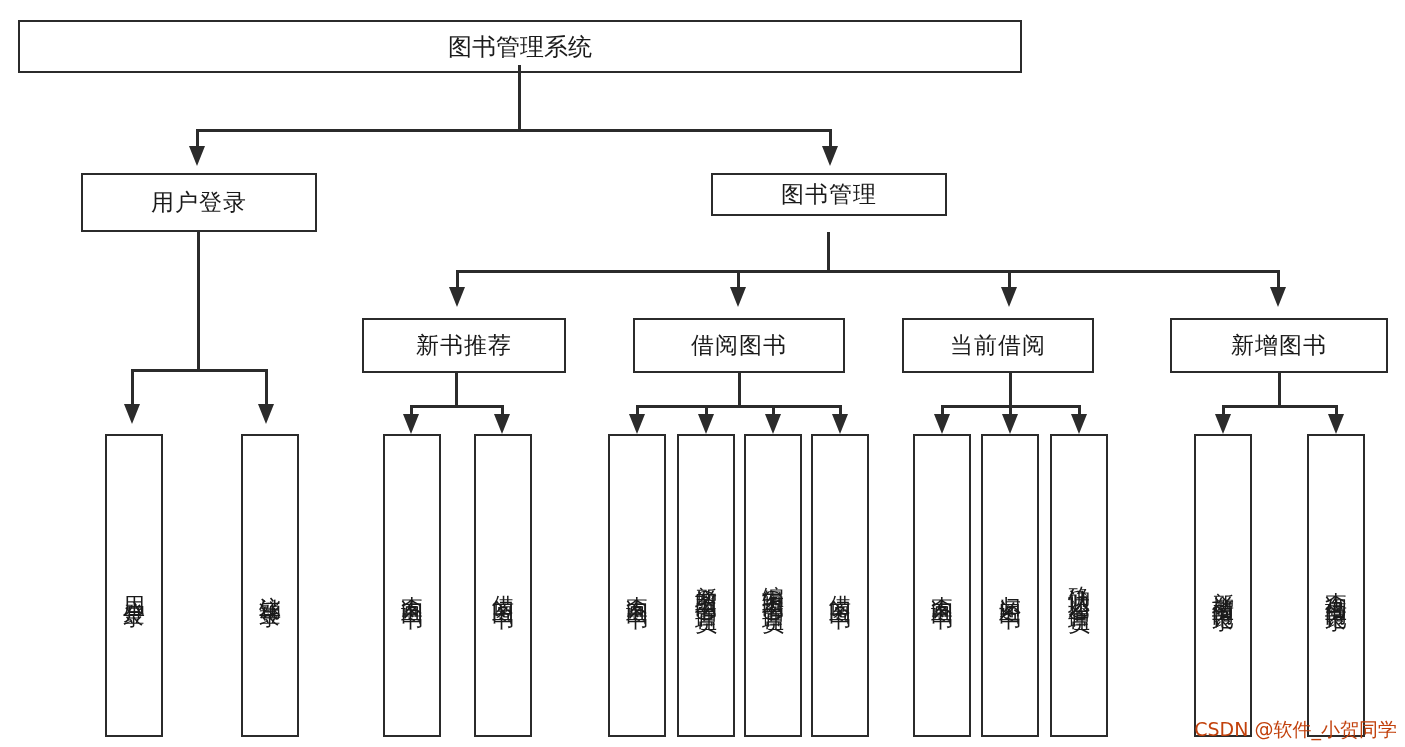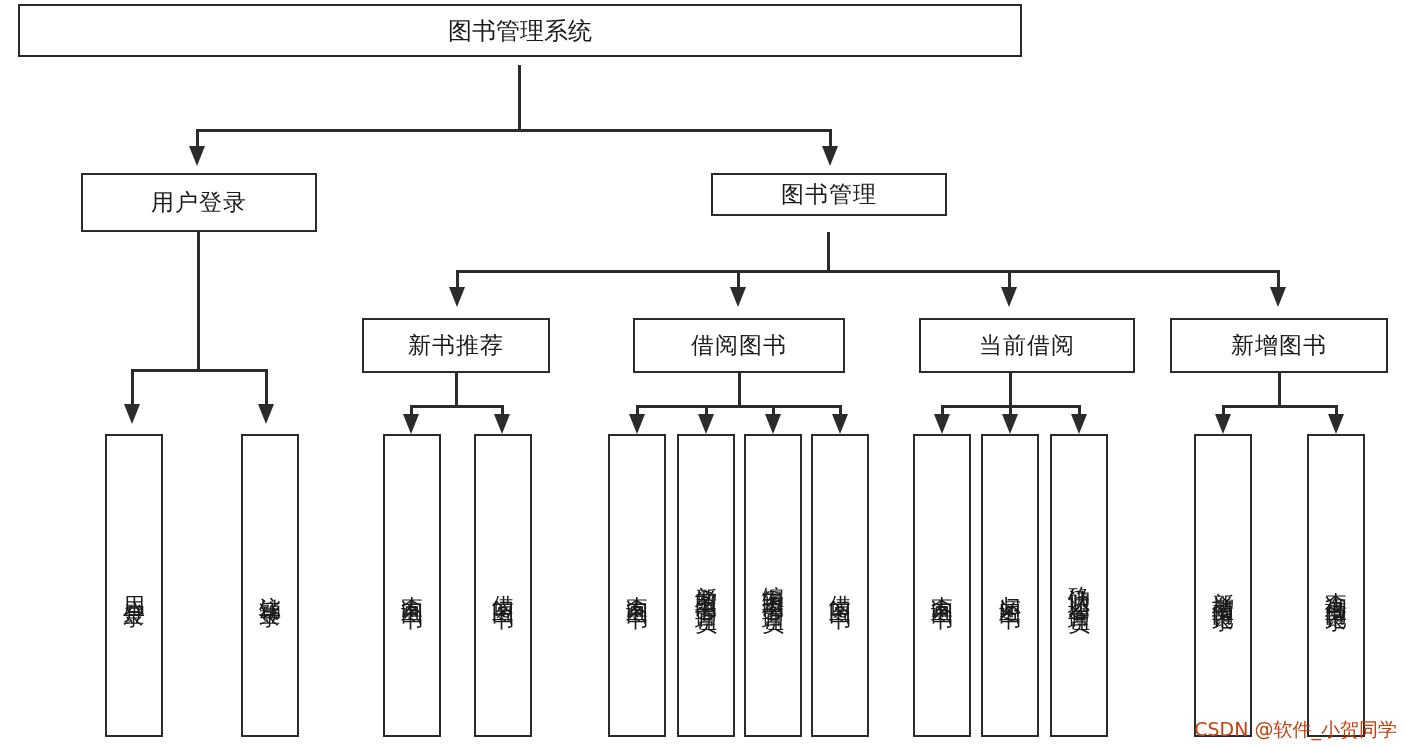--- a/index.html
+++ b/index.html
@@ -74,21 +74,21 @@
     color:#c2410c;
     white-space:nowrap;
     pointer-events:none;
   }
 </style>
 </head>
 <body>
 
 <div id="canvas">
 
-  <div class="node title" style="left:18px;top:4px;width:1004px;height:53px;">
+  <div class="node title" style="left:18px;top:20px;width:1004px;height:53px;">
     <span>图书管理系统</span>
   </div>
 
   <div class="vline" style="left:518px;top:65px;width:3px;height:66px;"></div>
 
   <div class="hline" style="left:196px;top:129px;width:636px;height:3px;"></div>
 
   <div class="vline" style="left:196px;top:129px;width:3px;height:18px;"></div>
   <div class="arrow" style="left:189px;top:146px;"></div>
 
@@ -118,29 +118,29 @@
 
   <div class="vline" style="left:737px;top:270px;width:3px;height:18px;"></div>
   <div class="arrow" style="left:730px;top:287px;"></div>
 
   <div class="vline" style="left:1008px;top:270px;width:3px;height:18px;"></div>
   <div class="arrow" style="left:1001px;top:287px;"></div>
 
   <div class="vline" style="left:1277px;top:270px;width:3px;height:18px;"></div>
   <div class="arrow" style="left:1270px;top:287px;"></div>
 
-  <div class="node h" style="left:362px;top:318px;width:188px;height:55px;">
+  <div class="node h" style="left:362px;top:318px;width:204px;height:55px;">
     <span>新书推荐</span>
   </div>
 
   <div class="node h" style="left:633px;top:318px;width:212px;height:55px;">
     <span>借阅图书</span>
   </div>
 
-  <div class="node h" style="left:902px;top:318px;width:216px;height:55px;margin-left:17px;">
+  <div class="node h" style="left:902px;top:318px;width:192px;height:55px;">
     <span>当前借阅</span>
   </div>
 
   <div class="node h" style="left:1170px;top:318px;width:218px;height:55px;">
     <span>新增图书</span>
   </div>
 
   <div class="vline" style="left:455px;top:373px;width:3px;height:34px;"></div>
   <div class="hline" style="left:410px;top:405px;width:94px;height:3px;"></div>
   <div class="vline" style="left:410px;top:405px;width:3px;height:12px;"></div>

